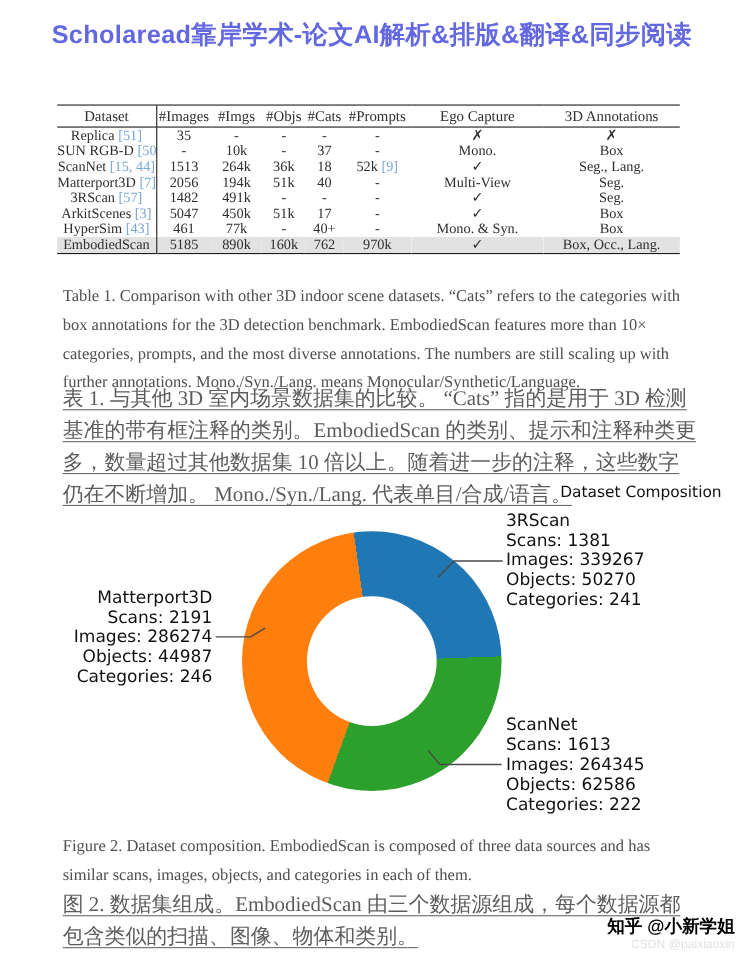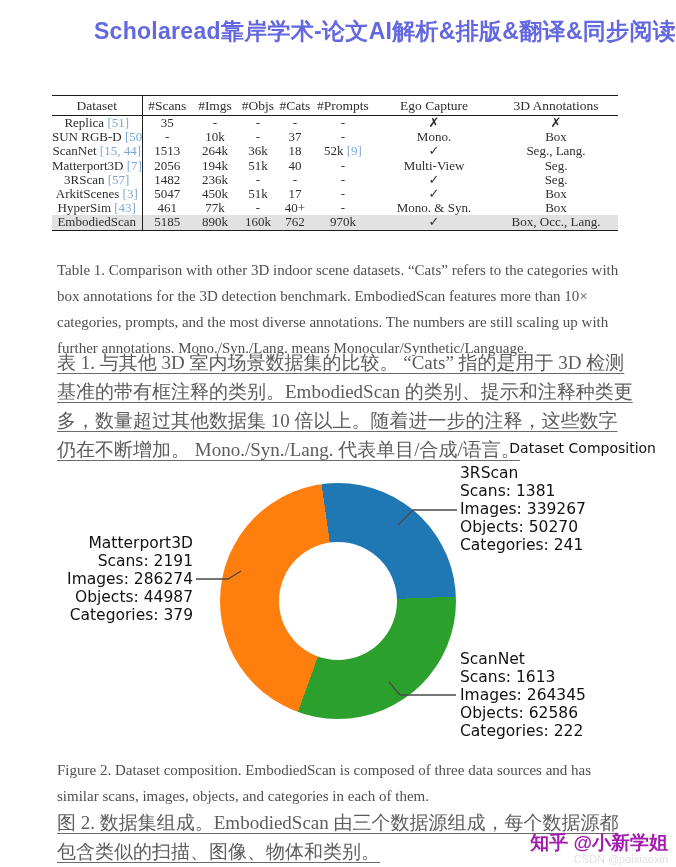--- a/index.html
+++ b/index.html
@@ -1,20 +1,20 @@
 <!DOCTYPE html>
 <html><head>
 <meta charset="utf-8">
 <style>
   html,body{margin:0;padding:0;background:#fff;}
   .page{position:relative;width:676px;height:867px;background:#ffffff;overflow:hidden;
         font-family:"Liberation Serif",serif;color:#2e2e2e;}
 
   
-  .main-title{position:absolute;top:16px;left:0;width:676px;text-align:right;
+  .main-title{position:absolute;top:16px;left:0;width:676px;text-align:center;
       font-family:"Liberation Sans",sans-serif;font-weight:700;font-size:23px;
       color:#6468e0;letter-spacing:.3px;}
 
   
   .tablewrap{position:absolute;left:52px;top:95px;width:566px;}
   table.datatable{border-collapse:collapse;width:566px;table-layout:fixed;
       border-top:1.6px solid #1c1c1c;border-bottom:1.6px solid #1c1c1c;
       font-size:13px;color:#2e2e2e;}
   table.datatable thead th{font-weight:normal;font-size:13.5px;line-height:19px;
       padding:0;border-bottom:1px solid #1c1c1c;text-align:center;}
@@ -42,21 +42,21 @@
       border-radius:50%;background:#fff;}
   .ann{position:absolute;font-size:15.5px;line-height:18px;}
   .ann-3rscan{left:460px;top:24px;text-align:left;}
   .ann-matterport{right:483px;top:94px;text-align:right;}
   .ann-scannet{left:460px;top:210px;text-align:left;}
   .leaders{position:absolute;left:0;top:0;width:676px;height:315px;}
 
   
   .wm{position:absolute;right:8px;bottom:2px;text-align:right;
       font-family:"Liberation Sans",sans-serif;}
-  .wm-main{font-size:19px;font-weight:700;color:#a21caf;line-height:21px;}
+  .wm-main{font-size:16px;font-weight:700;color:#000000;line-height:21px;}
   .wm-sub{font-size:11px;color:#e1e1e1;line-height:12px;}
 </style>
 </head>
 <body>
 
 <div class="page">
 
   <div class="main-title">Scholaread靠岸学术-论文AI解析&amp;排版&amp;翻译&amp;同步阅读</div>
 
   <div class="tablewrap">
@@ -67,21 +67,21 @@
           <col style="width:46px">
           <col style="width:40px">
         <col style="width:34px">
           <col style="width:62px">
           <col style="width:120px">
           <col style="width:124px">
       </colgroup>
       <thead>
           <tr id="table-head-row">
             <th>Dataset</th>
-            <th>#Scans</th>
+            <th>#Images</th>
             <th>#Imgs</th>
             <th>#Objs</th>
             <th>#Cats</th>
             <th>#Prompts</th>
             <th>Ego Capture</th>
             <th>3D Annotations</th>
           </tr>
         </thead>
       <tbody id="table-body">
           <tr>
@@ -120,21 +120,21 @@
             <td>194k</td>
             <td>51k</td>
             <td>40</td>
             <td>-</td>
             <td>Multi-View</td>
             <td>Seg.</td>
           </tr>
           <tr>
             <td>3RScan <span class="cite">[57]</span></td>
             <td>1482</td>
-            <td>236k</td>
+            <td>491k</td>
             <td>-</td>
             <td>-</td>
             <td>-</td>
             <td>✓</td>
             <td>Seg.</td>
           </tr>
           <tr>
             <td>ArkitScenes <span class="cite">[3]</span></td>
             <td>5047</td>
             <td>450k</td>
@@ -188,21 +188,21 @@
         <div>Scans: 1381</div>
         <div>Images: 339267</div>
         <div>Objects: 50270</div>
         <div>Categories: 241</div>
       </div>
     <div class="ann ann-matterport">
         <div>Matterport3D</div>
         <div>Scans: 2191</div>
         <div>Images: 286274</div>
         <div>Objects: 44987</div>
-        <div>Categories: 379</div>
+        <div>Categories: 246</div>
       </div>
     <div class="ann ann-scannet">
         <div>ScanNet</div>
         <div>Scans: 1613</div>
         <div>Images: 264345</div>
         <div>Objects: 62586</div>
         <div>Categories: 222</div>
       </div>
   </div>
 

